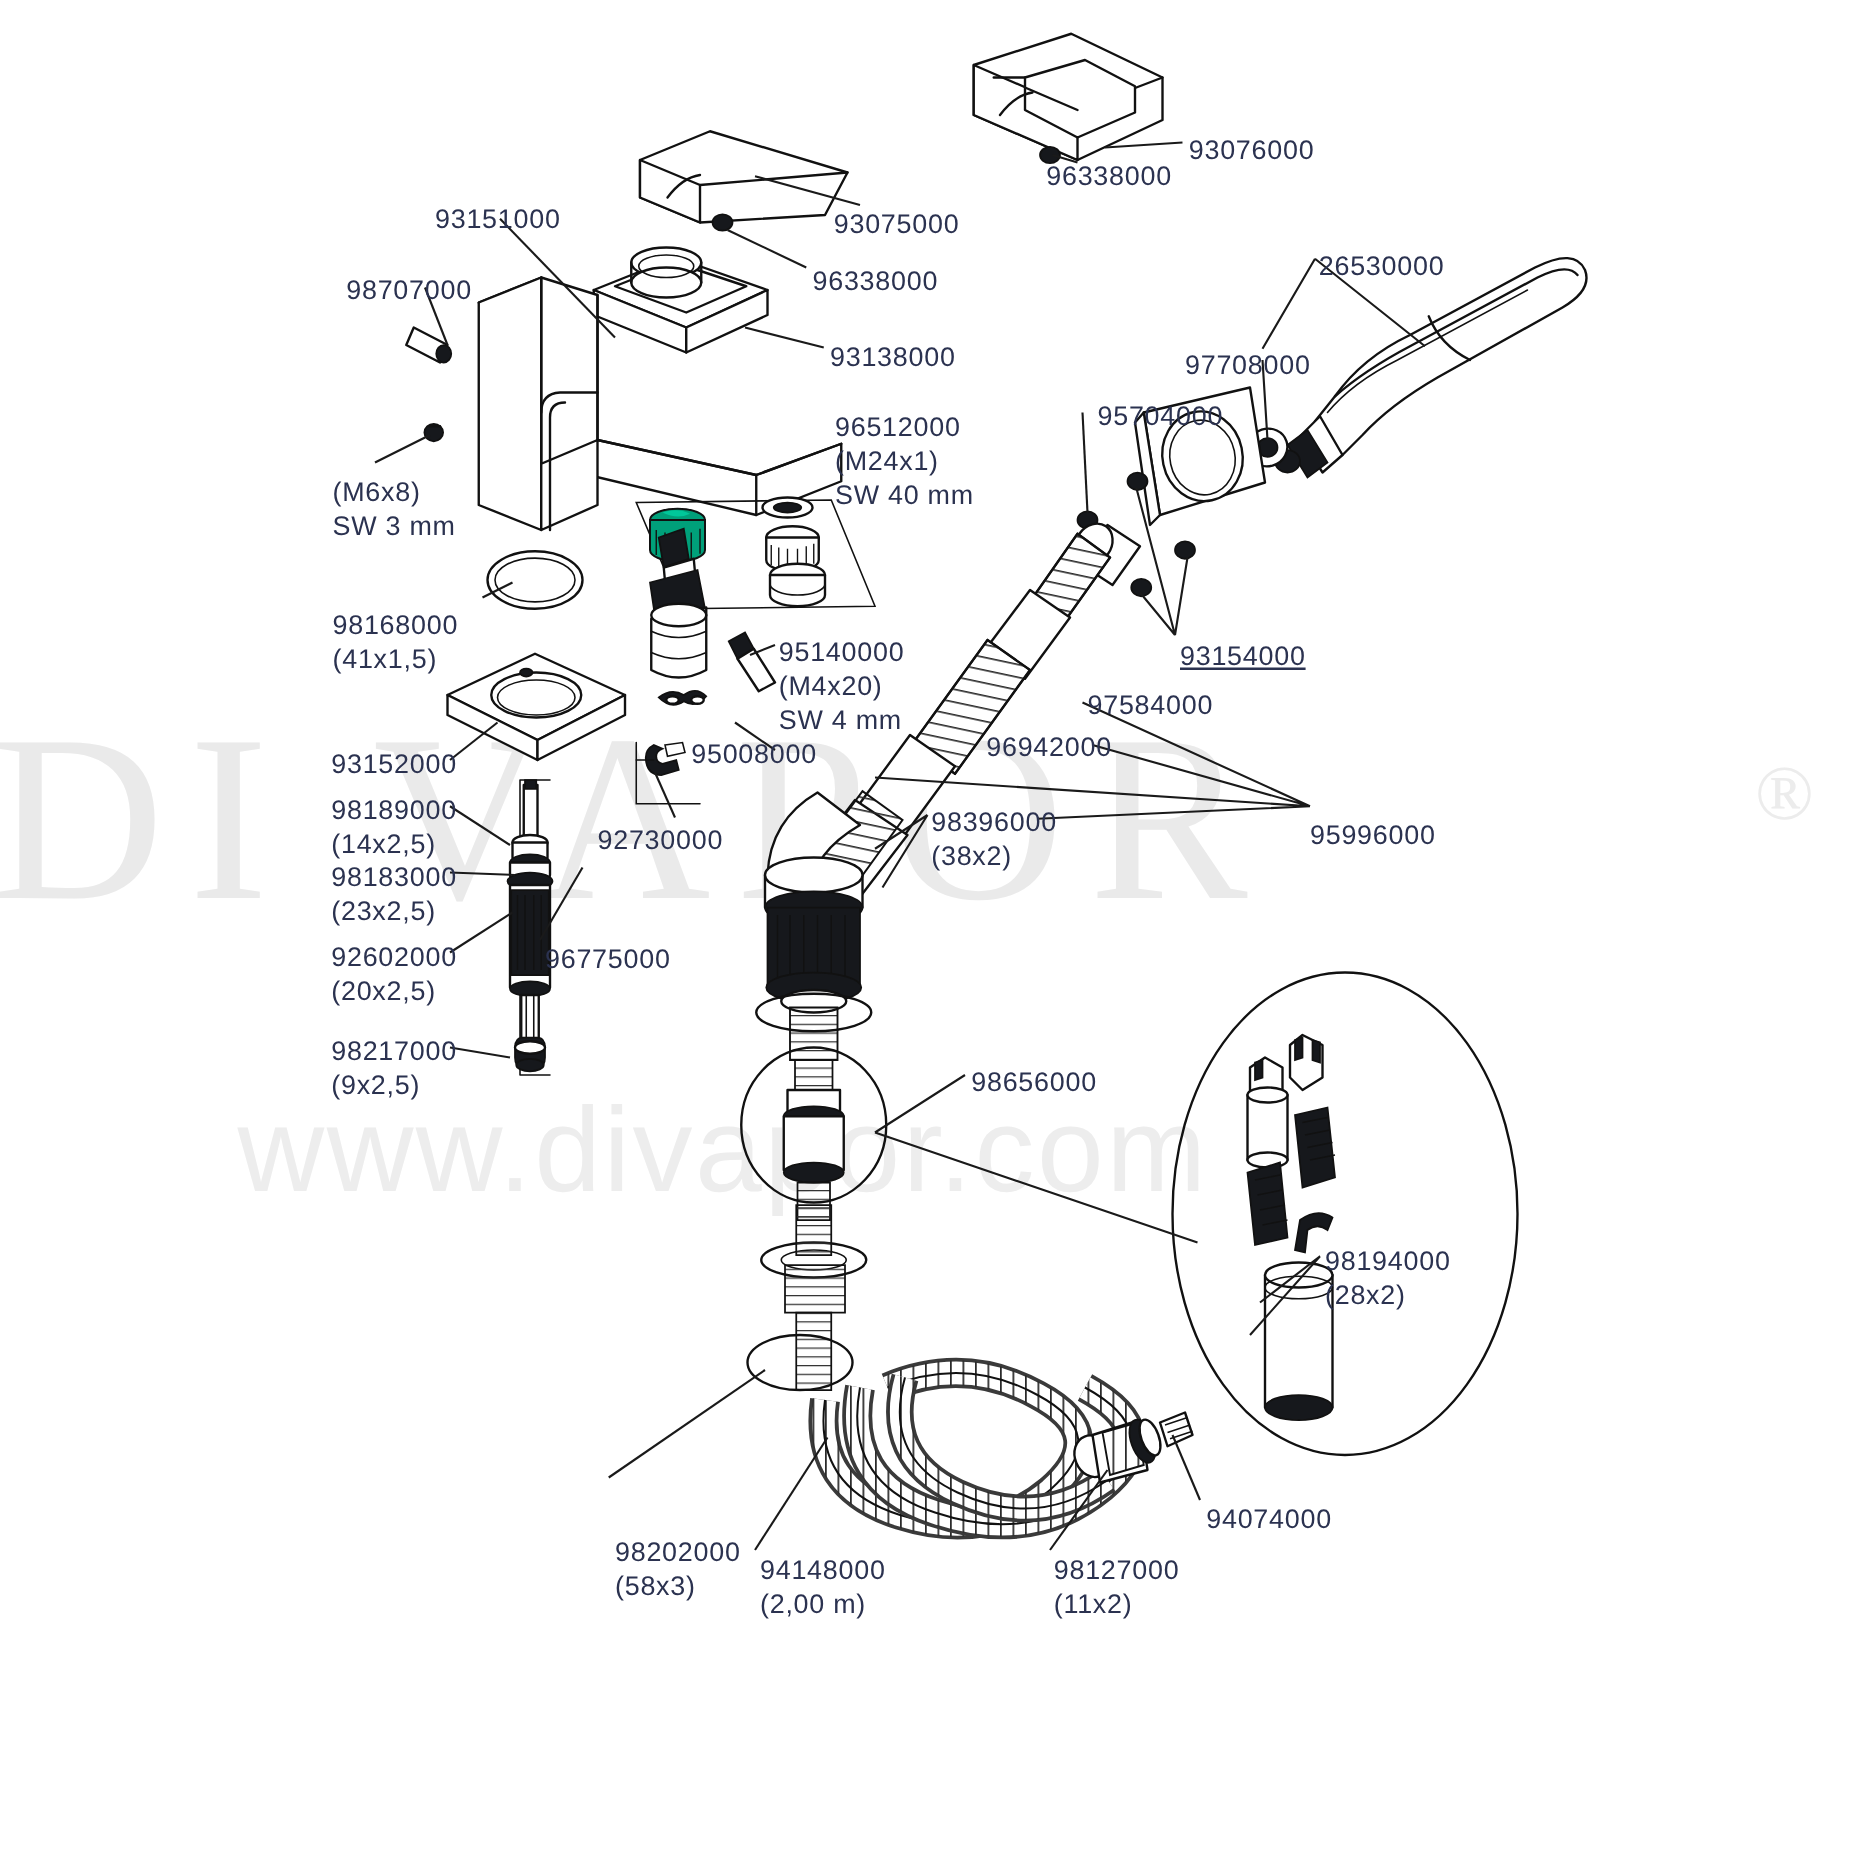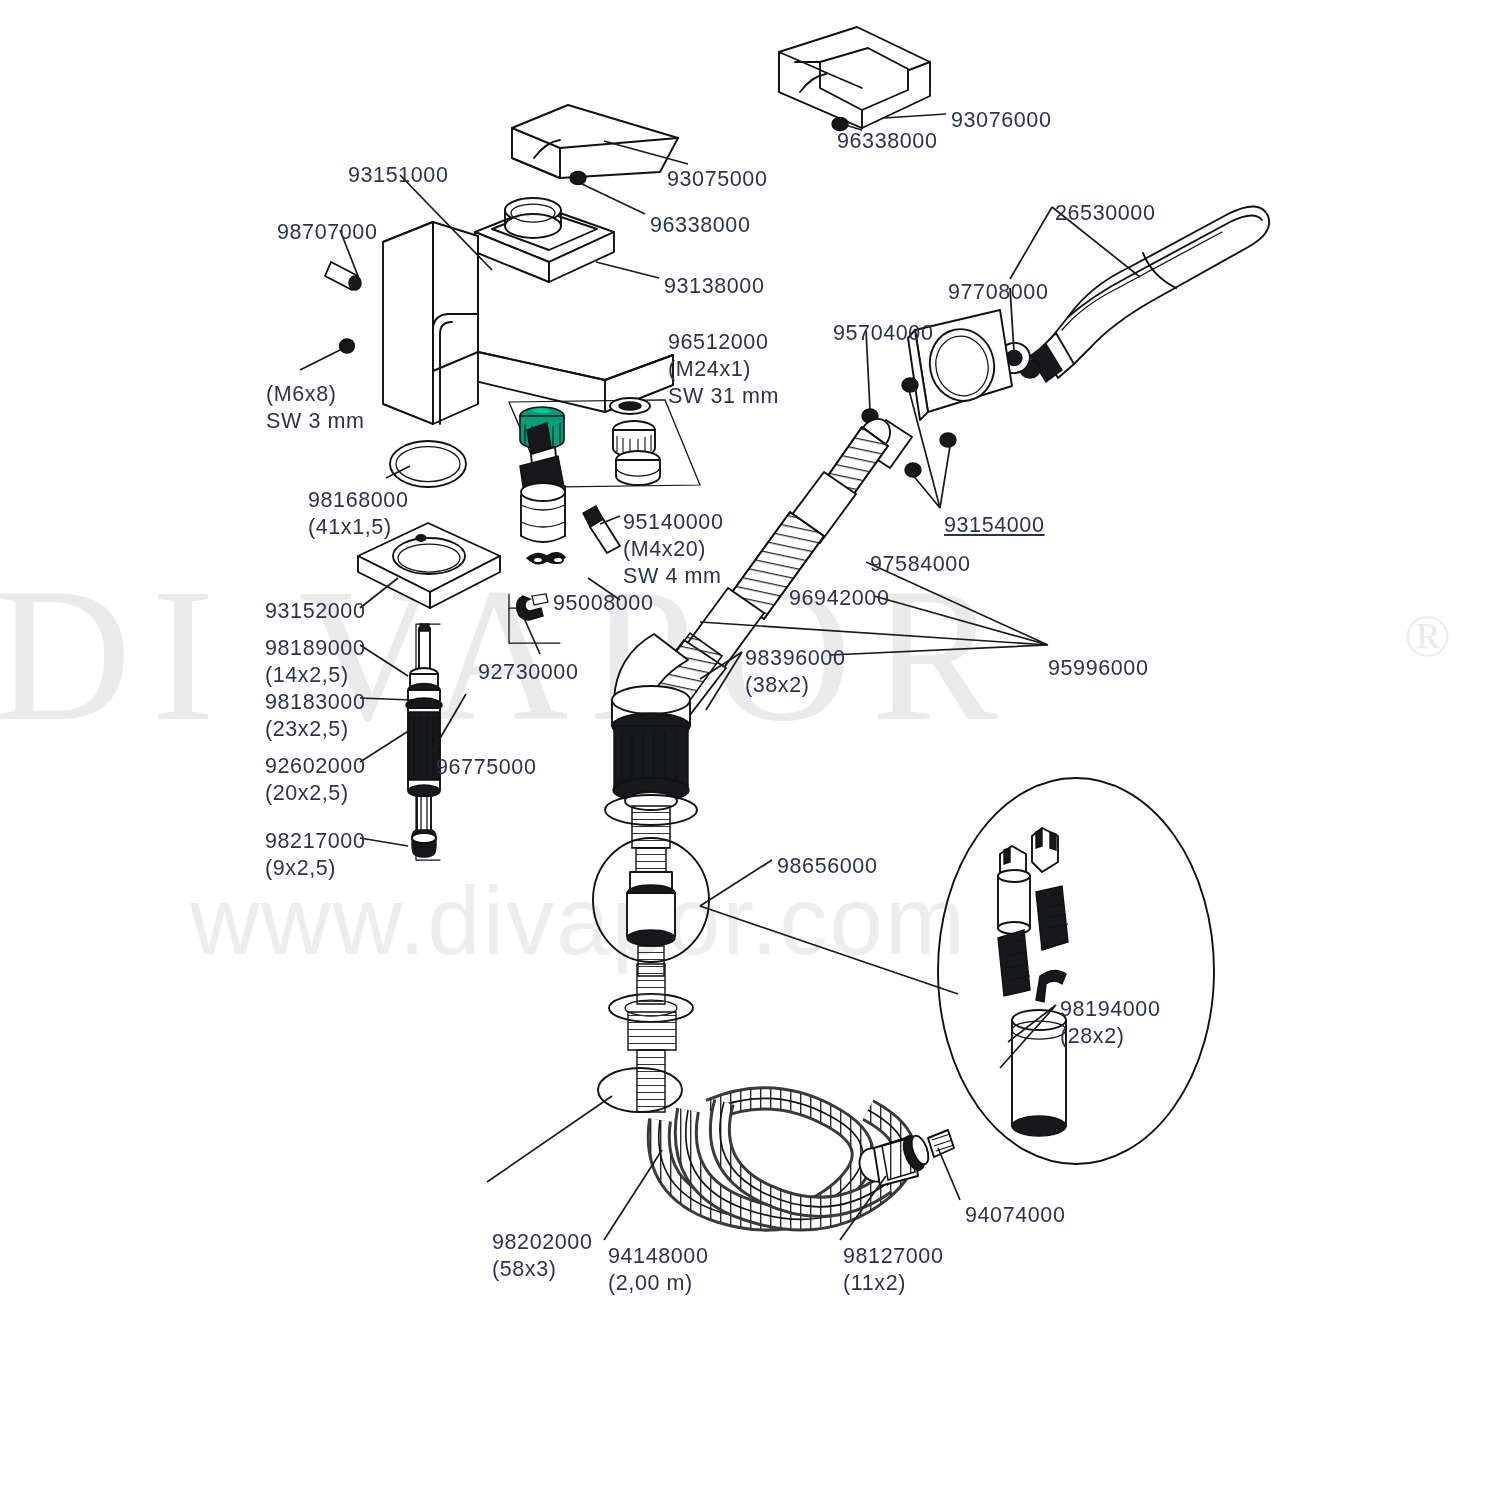--- a/index.html
+++ b/index.html
@@ -361,30 +361,30 @@
 
   <div id="labels">
       <div class="lbl" id="l-93151000" style="left: 348px; top: 162px;"><span>93151000</span></div>
       <div class="lbl" id="l-98707000" style="left: 277px; top: 219px;"><span>98707000</span></div>
       <div class="lbl" id="l-m6x8" style="left: 266px; top: 381px;"><span>(M6x8)</span><span class="sub">SW 3 mm</span></div>
       <div class="lbl" id="l-93075000" style="left: 667px; top: 166px;"><span>93075000</span></div>
       <div class="lbl" id="l-96338000a" style="left: 650px; top: 212px;"><span>96338000</span></div>
       <div class="lbl" id="l-93076000" style="left: 951px; top: 107px;"><span>93076000</span></div>
       <div class="lbl" id="l-96338000b" style="left: 837px; top: 128px;"><span>96338000</span></div>
       <div class="lbl" id="l-93138000" style="left: 664px; top: 273px;"><span>93138000</span></div>
-      <div class="lbl" id="l-96512000" style="left: 668px; top: 329px;"><span>96512000</span><span class="sub">(M24x1)</span><span class="sub">SW 31 mm</span></div>
+      <div class="lbl" id="l-96512000" style="left: 668px; top: 329px;"><span>96512000</span><span class="sub">(M24x1)</span><span class="sub">SW 40 mm</span></div>
       <div class="lbl" id="l-26530000" style="left: 1055px; top: 200px;"><span>26530000</span></div>
       <div class="lbl" id="l-97708000" style="left: 948px; top: 279px;"><span>97708000</span></div>
-      <div class="lbl" id="l-95704000" style="left: 833px; top: 320px;"><span>95704000</span></div>
+      <div class="lbl" id="l-95704000" style="left: 878px; top: 320px;"><span>95704000</span></div>
       <div class="lbl" id="l-93154000" style="left: 944px; top: 512px; text-decoration: underline;"><span>93154000</span></div>
       <div class="lbl" id="l-97584000" style="left: 870px; top: 551px;"><span>97584000</span></div>
       <div class="lbl" id="l-96942000" style="left: 789px; top: 585px;"><span>96942000</span></div>
       <div class="lbl" id="l-95996000" style="left: 1048px; top: 639px; margin-top: 16px;"><span>95996000</span></div>
       <div class="lbl" id="l-98396000" style="left: 745px; top: 645px;"><span>98396000</span><span class="sub">(38x2)</span></div>
-      <div class="lbl" id="l-98168000" style="left: 266px; top: 487px; margin-left: 42px;"><span>98168000</span><span class="sub">(41x1,5)</span></div>
+      <div class="lbl" id="l-98168000" style="left: 266px; top: 487px;"><span>98168000</span><span class="sub">(41x1,5)</span></div>
       <div class="lbl" id="l-95140000" style="left: 623px; top: 509px;"><span>95140000</span><span class="sub">(M4x20)</span><span class="sub">SW 4 mm</span></div>
       <div class="lbl" id="l-95008000" style="left: 553px; top: 590px;"><span>95008000</span></div>
       <div class="lbl" id="l-93152000" style="left: 265px; top: 598px;"><span>93152000</span></div>
       <div class="lbl" id="l-98189000" style="left: 265px; top: 635px;"><span>98189000</span><span class="sub">(14x2,5)</span></div>
       <div class="lbl" id="l-98183000" style="left: 265px; top: 689px;"><span>98183000</span><span class="sub">(23x2,5)</span></div>
       <div class="lbl" id="l-92602000" style="left: 265px; top: 753px;"><span>92602000</span><span class="sub">(20x2,5)</span></div>
       <div class="lbl" id="l-98217000" style="left: 265px; top: 828px;"><span>98217000</span><span class="sub">(9x2,5)</span></div>
       <div class="lbl" id="l-96775000" style="left: 436px; top: 754px;"><span>96775000</span></div>
       <div class="lbl" id="l-92730000" style="left: 478px; top: 659px;"><span>92730000</span></div>
       <div class="lbl" id="l-98656000" style="left: 777px; top: 853px;"><span>98656000</span></div>

